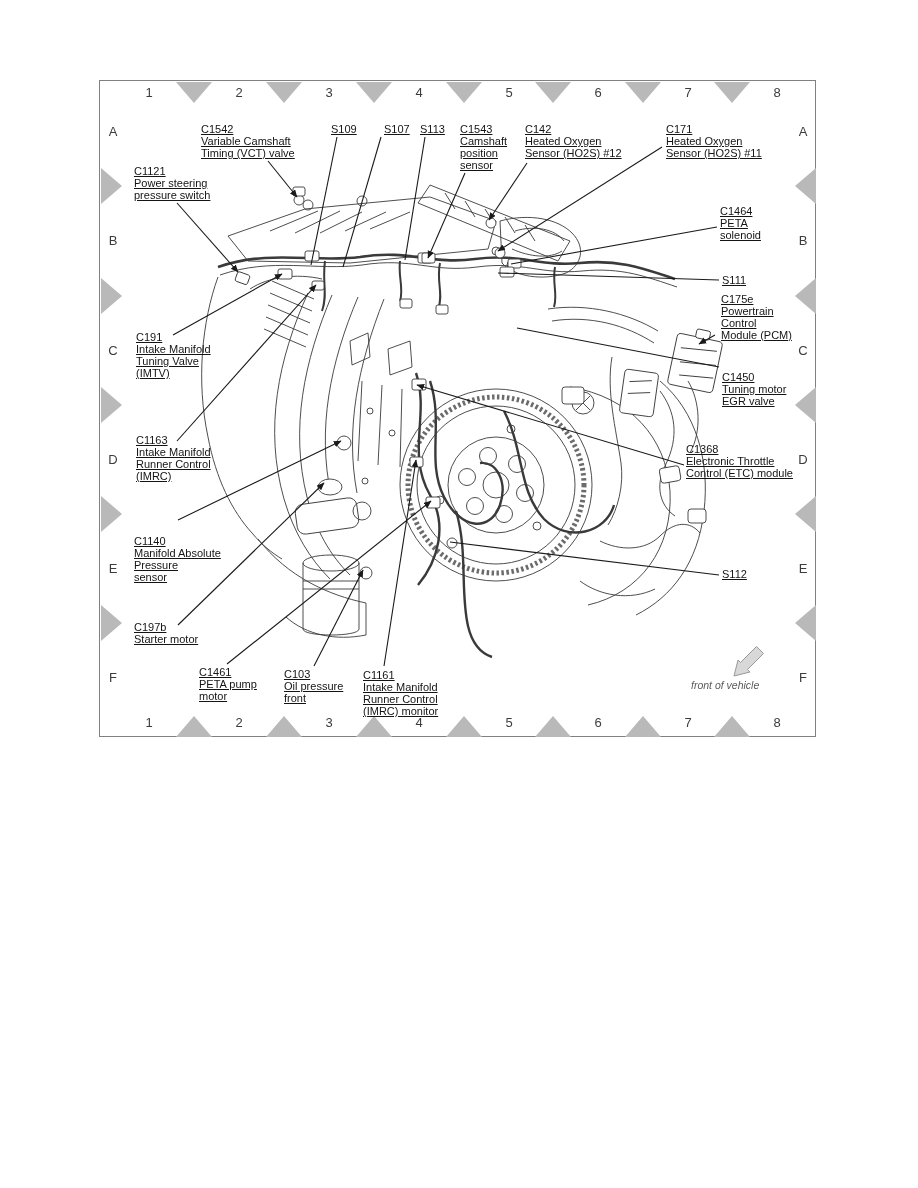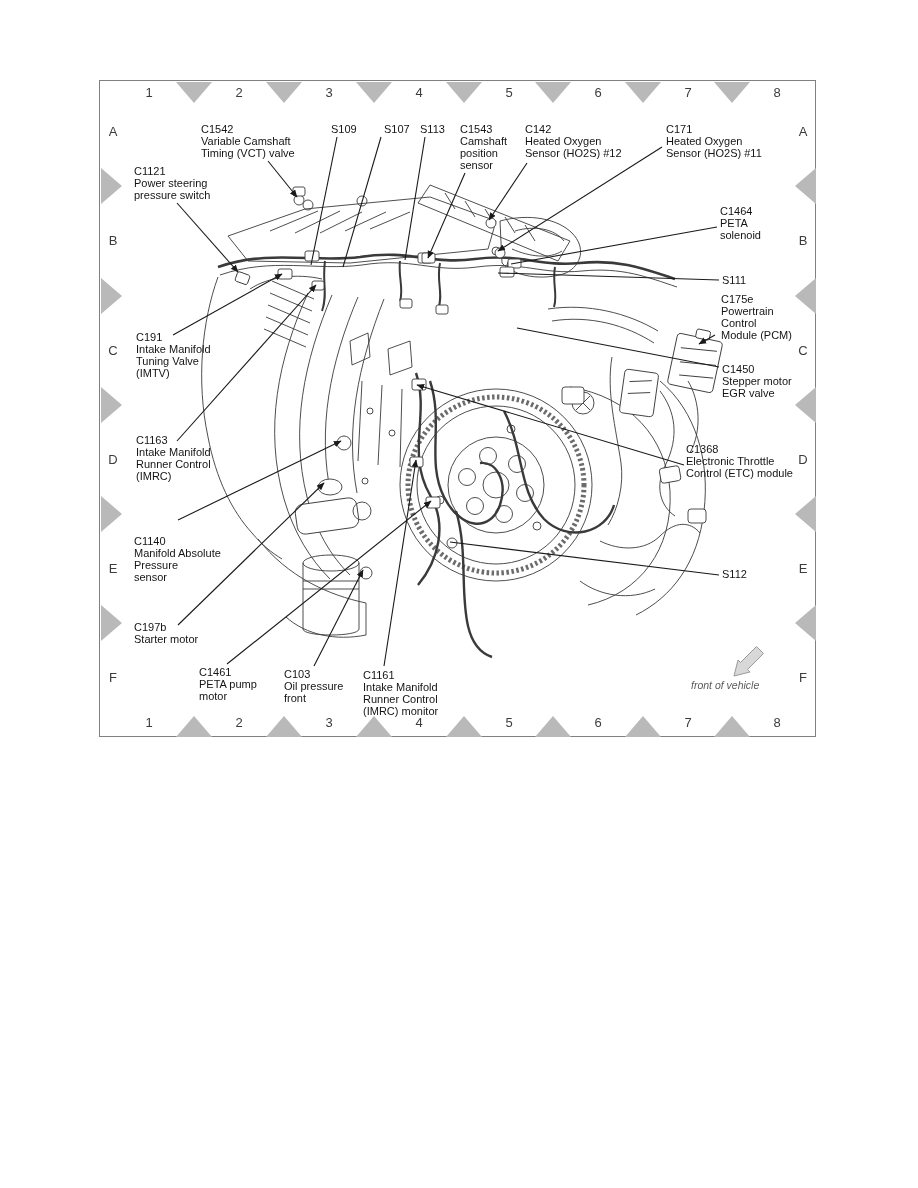--- a/index.html
+++ b/index.html
@@ -13,21 +13,21 @@
     border:1px solid #808080; background:#ffffff;
   }
   .art { position:absolute; left:0; top:0; }
   .gl {
     position:absolute; width:16px; text-align:center;
     font-size:13px; color:#3c3c3c; line-height:15px;
   }
   .callout {
     position:absolute; font-size:11px; line-height:12px; color:#141414;
   }
-  .callout div { white-space:nowrap; }
+  .callout div { white-space:nowrap;text-decoration:underline; }
   .front-label {
     position:absolute; font-size:10.5px; color:#5a5a5a; white-space:nowrap;font-style:italic;
   }
 </style>
 </head>
 <body>
 
 <div class="page">
   <div class="diagram-box">
 
@@ -282,23 +282,23 @@
     </div>
     <div class="callout" style="left:622px;top:193px">
       <div>S111</div>
     </div>
     <div class="callout" style="left:621px;top:212px">
       <div>C175e</div>
       <div>Powertrain</div>
       <div>Control</div>
       <div>Module (PCM)</div>
     </div>
-    <div class="callout" style="left:622px;top:282px">
+    <div class="callout" style="left:622px;top:290px">
       <div>C1450</div>
-      <div>Stepper motor</div>
+      <div>Tuning motor</div>
       <div>EGR valve</div>
     </div>
     <div class="callout" style="left:586px;top:362px">
       <div>C1368</div>
       <div>Electronic Throttle</div>
       <div>Control (ETC) module</div>
     </div>
     <div class="callout" style="left:622px;top:487px">
       <div>S112</div>
     </div>

